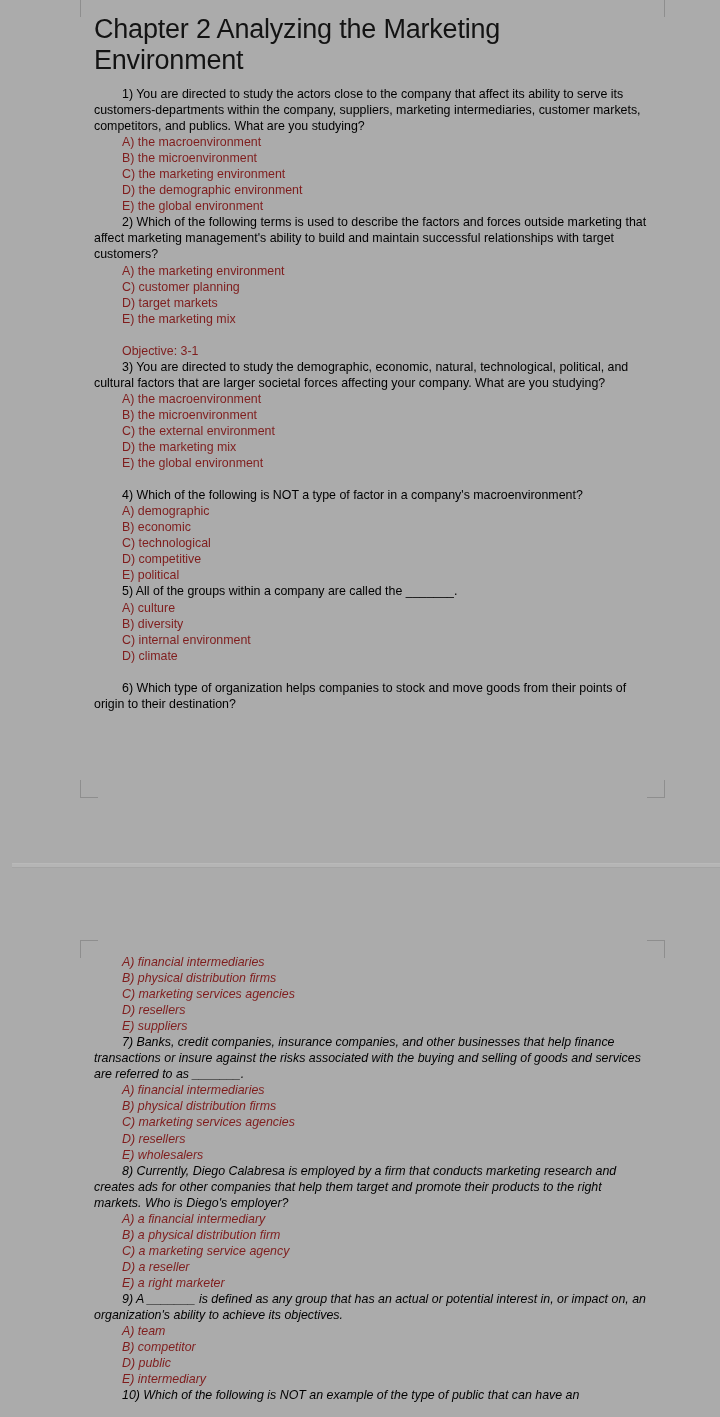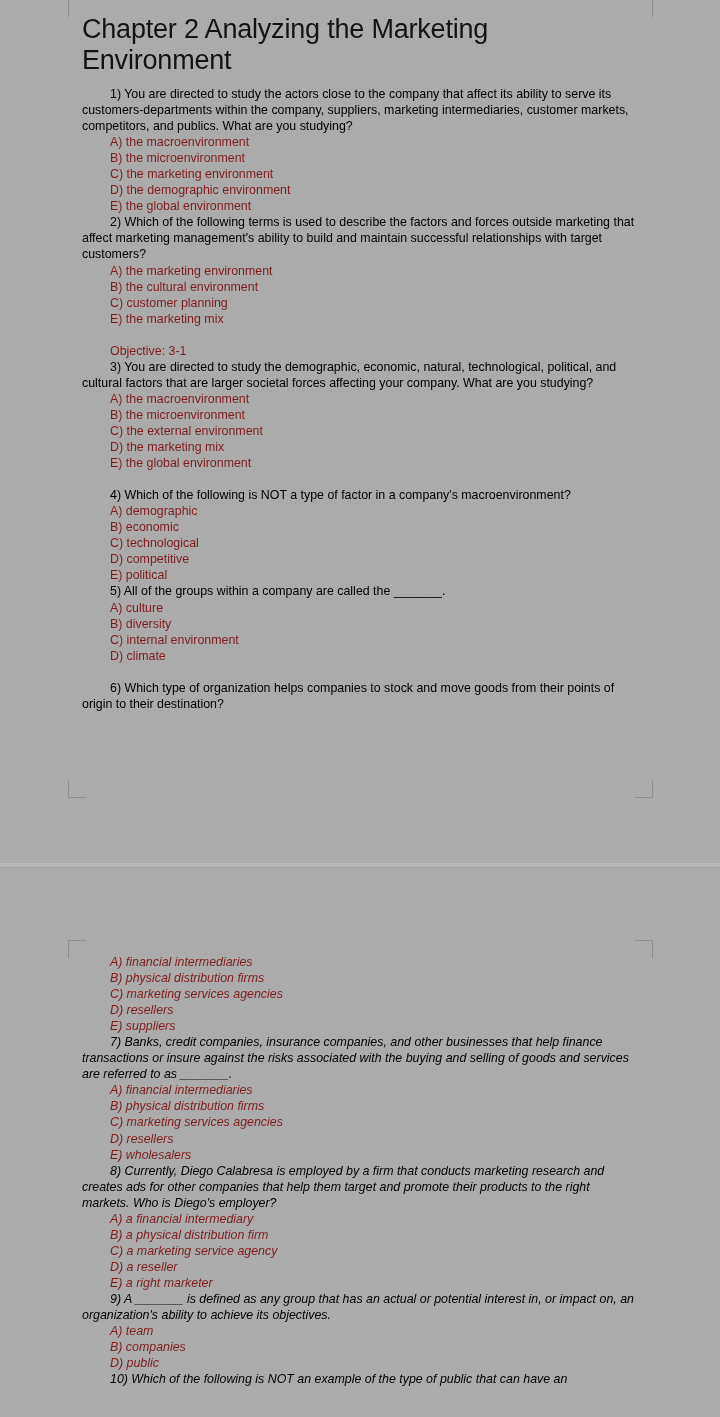--- a/index.html
+++ b/index.html
@@ -16,20 +16,21 @@
     color: #1b1b1b;
     position: relative;
   }
 
   
   #doc-viewport {
     position: absolute;
     inset: 0;
     background: #ababab;
     overflow: hidden;
+    padding-left: 12px;
   }
 
   
   .page {
     position: relative;
     width: 720px;
     background: #ababab;
     box-sizing: border-box;
   }
   .page-1 { height: 863px; }
@@ -131,22 +132,22 @@
       <h1 class="doc-title">Chapter 2 Analyzing the Marketing Environment</h1>
       <div id="page1-blocks">
           <p class="para">1) You are directed to study the actors close to the company that affect its ability to serve its customers-departments within the company, suppliers, marketing intermediaries, customer markets, competitors, and publics. What are you studying?</p>
           <p class="opt">A) the macroenvironment</p>
           <p class="opt">B) the microenvironment</p>
           <p class="opt">C) the marketing environment</p>
           <p class="opt">D) the demographic environment</p>
           <p class="opt">E) the global environment</p>
           <p class="para">2) Which of the following terms is used to describe the factors and forces outside marketing that affect marketing management's ability to build and maintain successful relationships with target customers?</p>
           <p class="opt">A) the marketing environment</p>
-          <p class="opt">B) the cultural environment</p>
           <p class="opt">C) customer planning</p>
+          <p class="opt">D) target markets</p>
           <p class="opt">E) the marketing mix</p>
           <p class="blankline">&nbsp;</p>
           <p class="opt">Objective: 3-1</p>
           <p class="para">3) You are directed to study the demographic, economic, natural, technological, political, and cultural factors that are larger societal forces affecting your company. What are you studying?</p>
           <p class="opt">A) the macroenvironment</p>
           <p class="opt">B) the microenvironment</p>
           <p class="opt">C) the external environment</p>
           <p class="opt">D) the marketing mix</p>
           <p class="opt">E) the global environment</p>
           <p class="blankline">&nbsp;</p>
@@ -189,21 +190,22 @@
           <p class="opt">D) resellers</p>
           <p class="opt">E) wholesalers</p>
           <p class="para">8) Currently, Diego Calabresa is employed by a firm that conducts marketing research and creates ads for other companies that help them target and promote their products to the right markets. Who is Diego's employer?</p>
           <p class="opt">A) a financial intermediary</p>
           <p class="opt">B) a physical distribution firm</p>
           <p class="opt">C) a marketing service agency</p>
           <p class="opt">D) a reseller</p>
           <p class="opt">E) a right marketer</p>
           <p class="para">9) A _______ is defined as any group that has an actual or potential interest in, or impact on, an organization's ability to achieve its objectives.</p>
           <p class="opt">A) team</p>
-          <p class="opt">B) companies</p>
+          <p class="opt">B) competitor</p>
           <p class="opt">D) public</p>
+          <p class="opt">E) intermediary</p>
           <p class="para">10) Which of the following is NOT an example of the type of public that can have an</p>
         </div>
     </div>
 
   </div>
 
 </div>
 
 </body></html>

